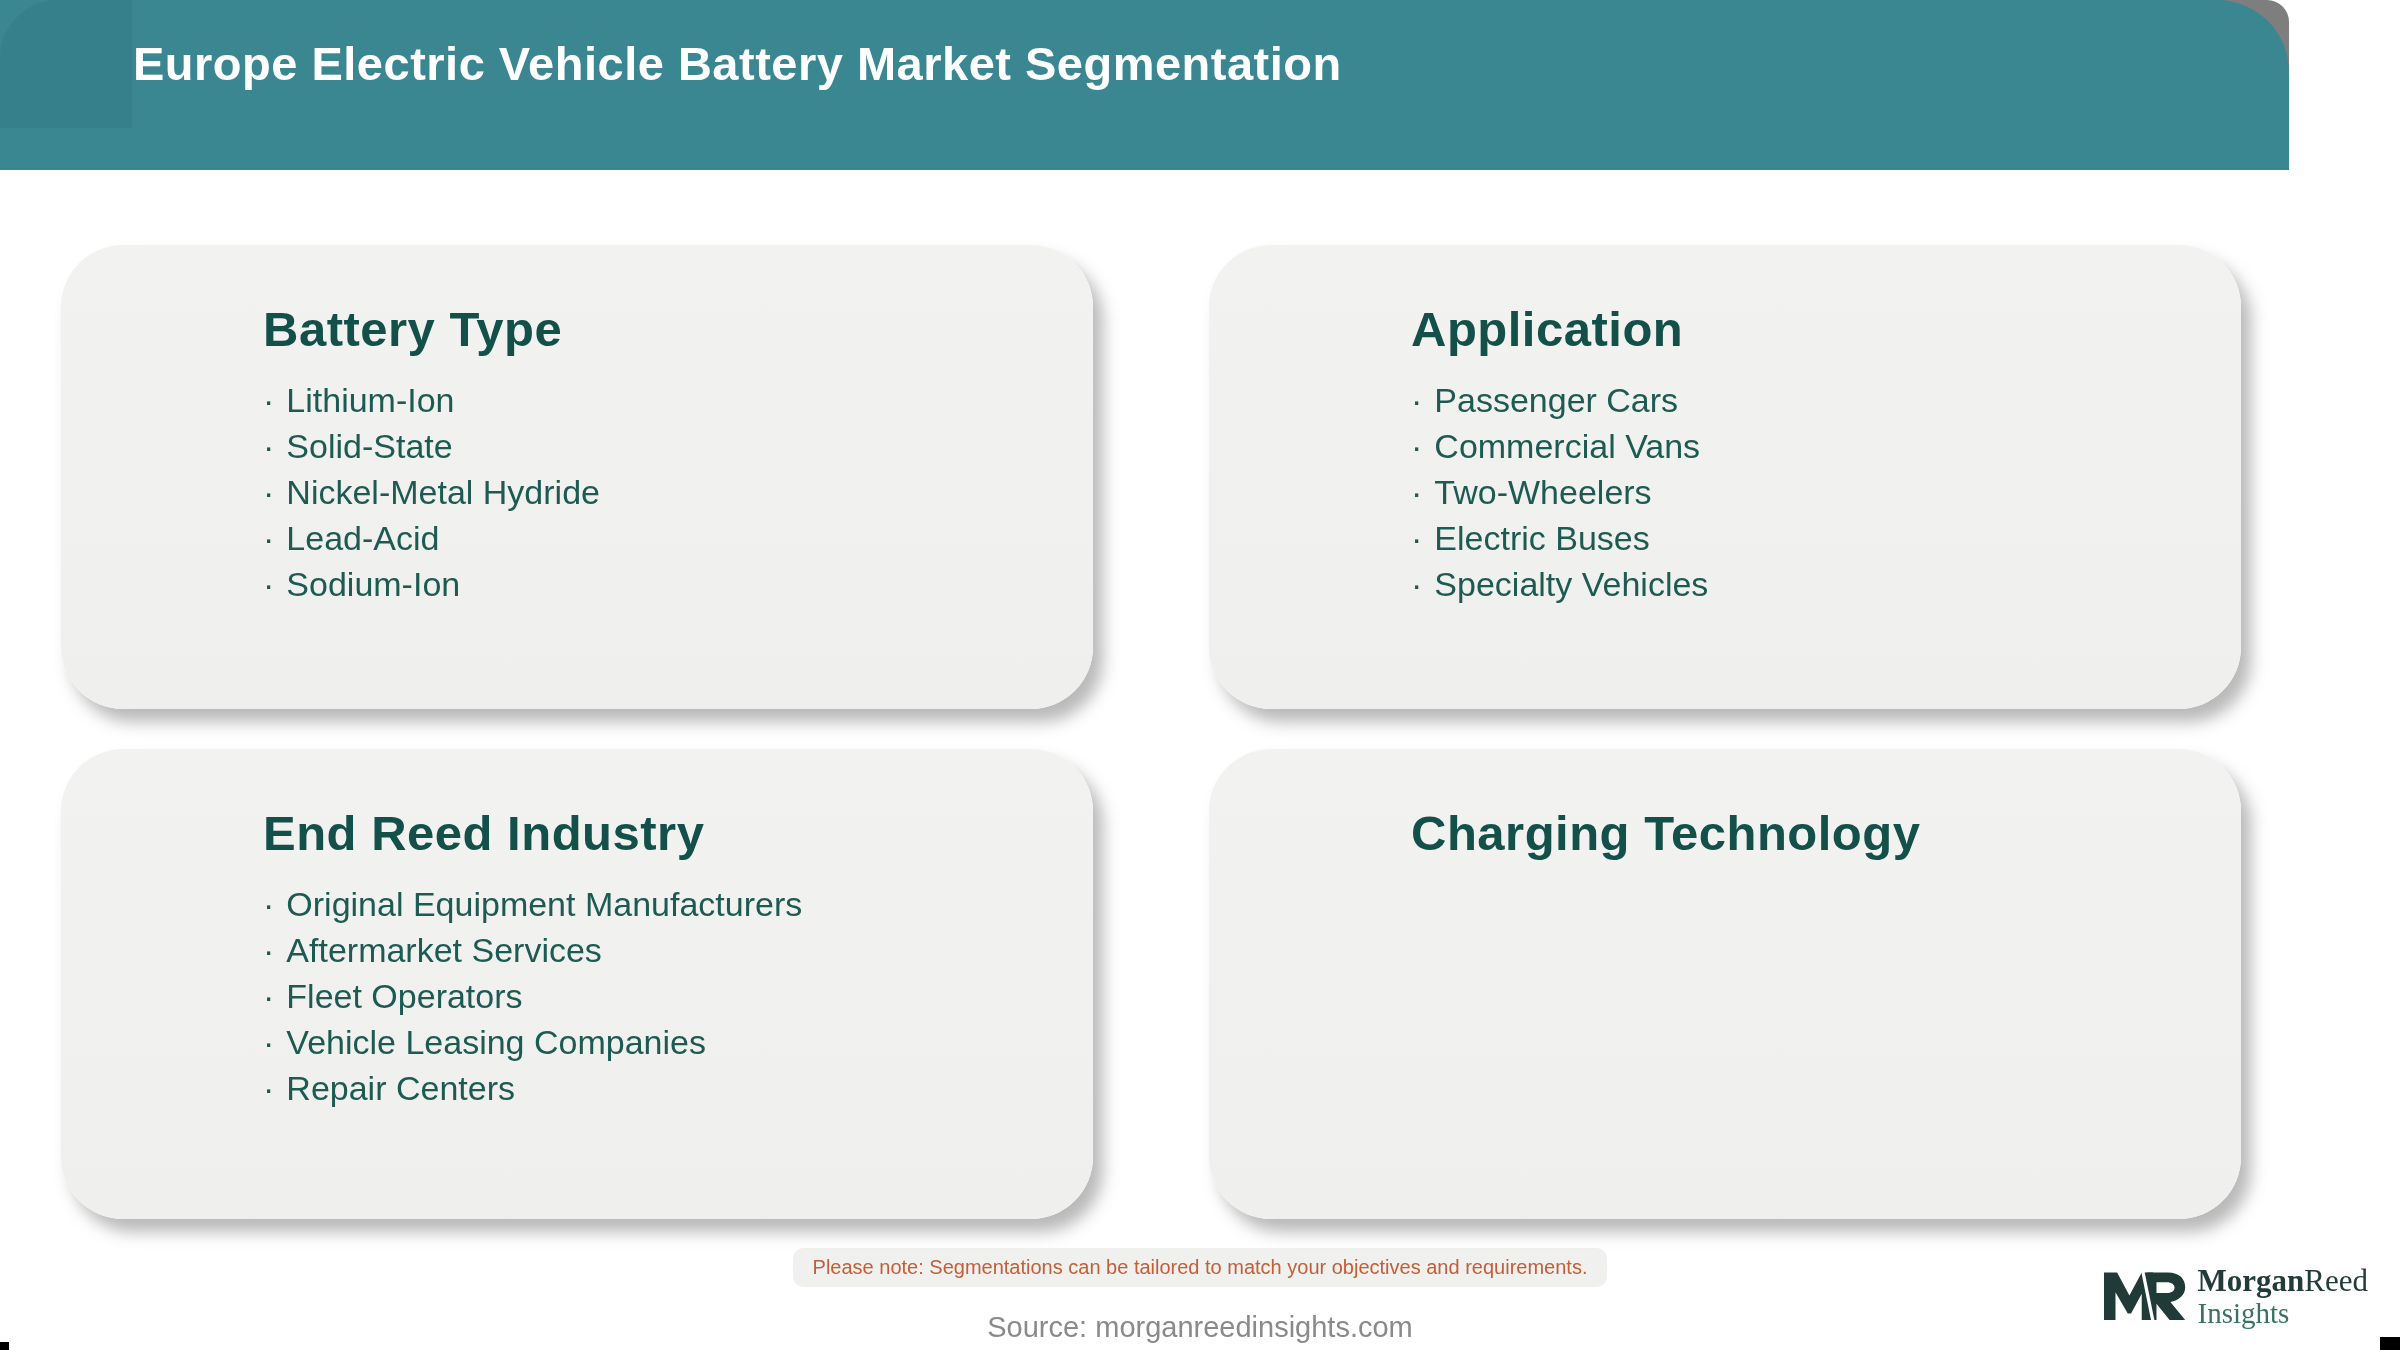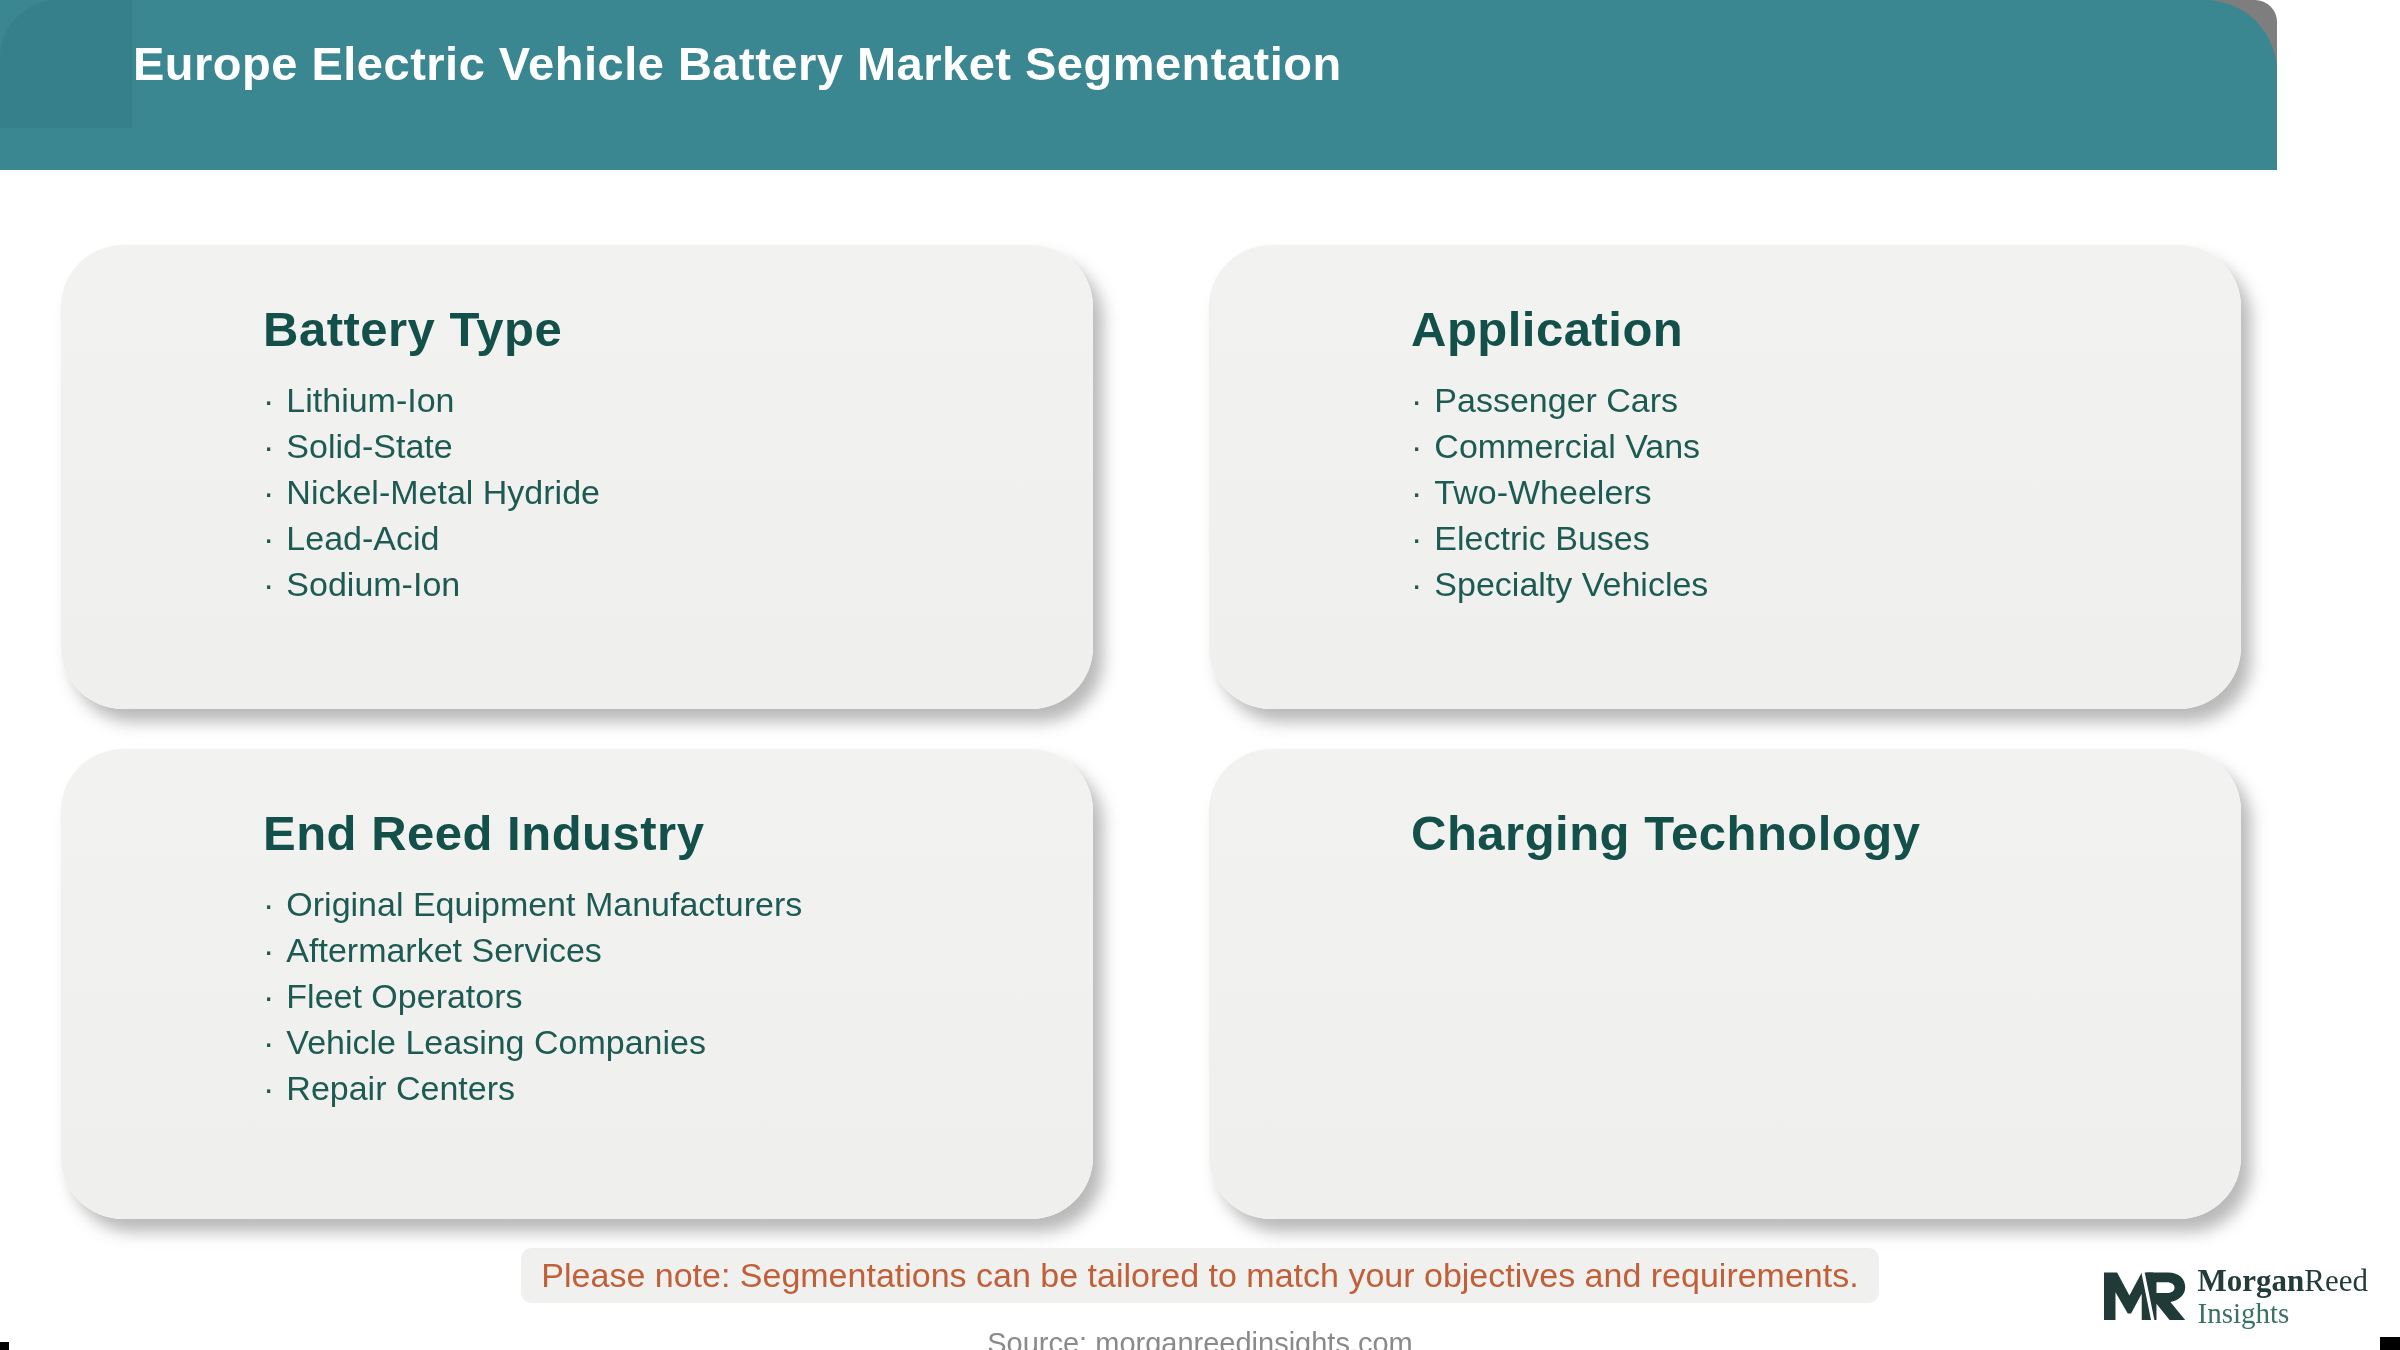--- a/index.html
+++ b/index.html
@@ -5,21 +5,21 @@
   html, body { margin: 0; padding: 0; }
   body {
     width: 2400px; height: 1350px;
     position: relative;
     background: #ffffff;
     overflow: hidden;
     font-family: "Liberation Sans", "DejaVu Sans", sans-serif;
   }
 
   
-  .header-wrap { position: relative; width: 2277px; height: 170px; }
+  .header-wrap { position: relative; width: 2277px; height: 170px; padding-left: 12px; }
   .header-gray-corner {
     position: absolute; top: 0; right: 0;
     width: 88px; height: 80px;
     background: #7e7e7e;
     border-top-right-radius: 22px;
   }
   .header-bar {
     position: absolute; inset: 0;
     background: #3a8792;
     border-top-right-radius: 72px;
@@ -74,21 +74,21 @@
   }
   .bullet { margin-right: 12px; }
 
   
   .note-bar {
     width: max-content;
     margin: 29px auto 0 auto;
     background: #f0f0ef;
     border-radius: 10px;
     padding: 8px 20px;
-    font-size: 34px;
+    font-size: 20px;
     color: #c05f38;
   }
   .source-line {
     margin-top: 24px;
     text-align: center;
     font-size: 29px;
     color: #8a8a8a;
   }
 
   

